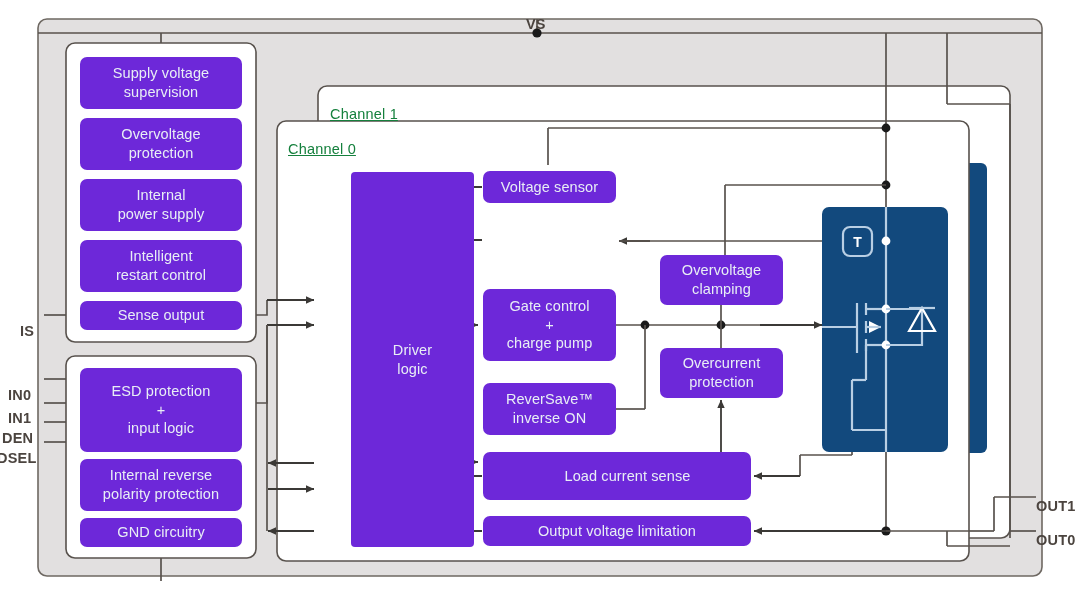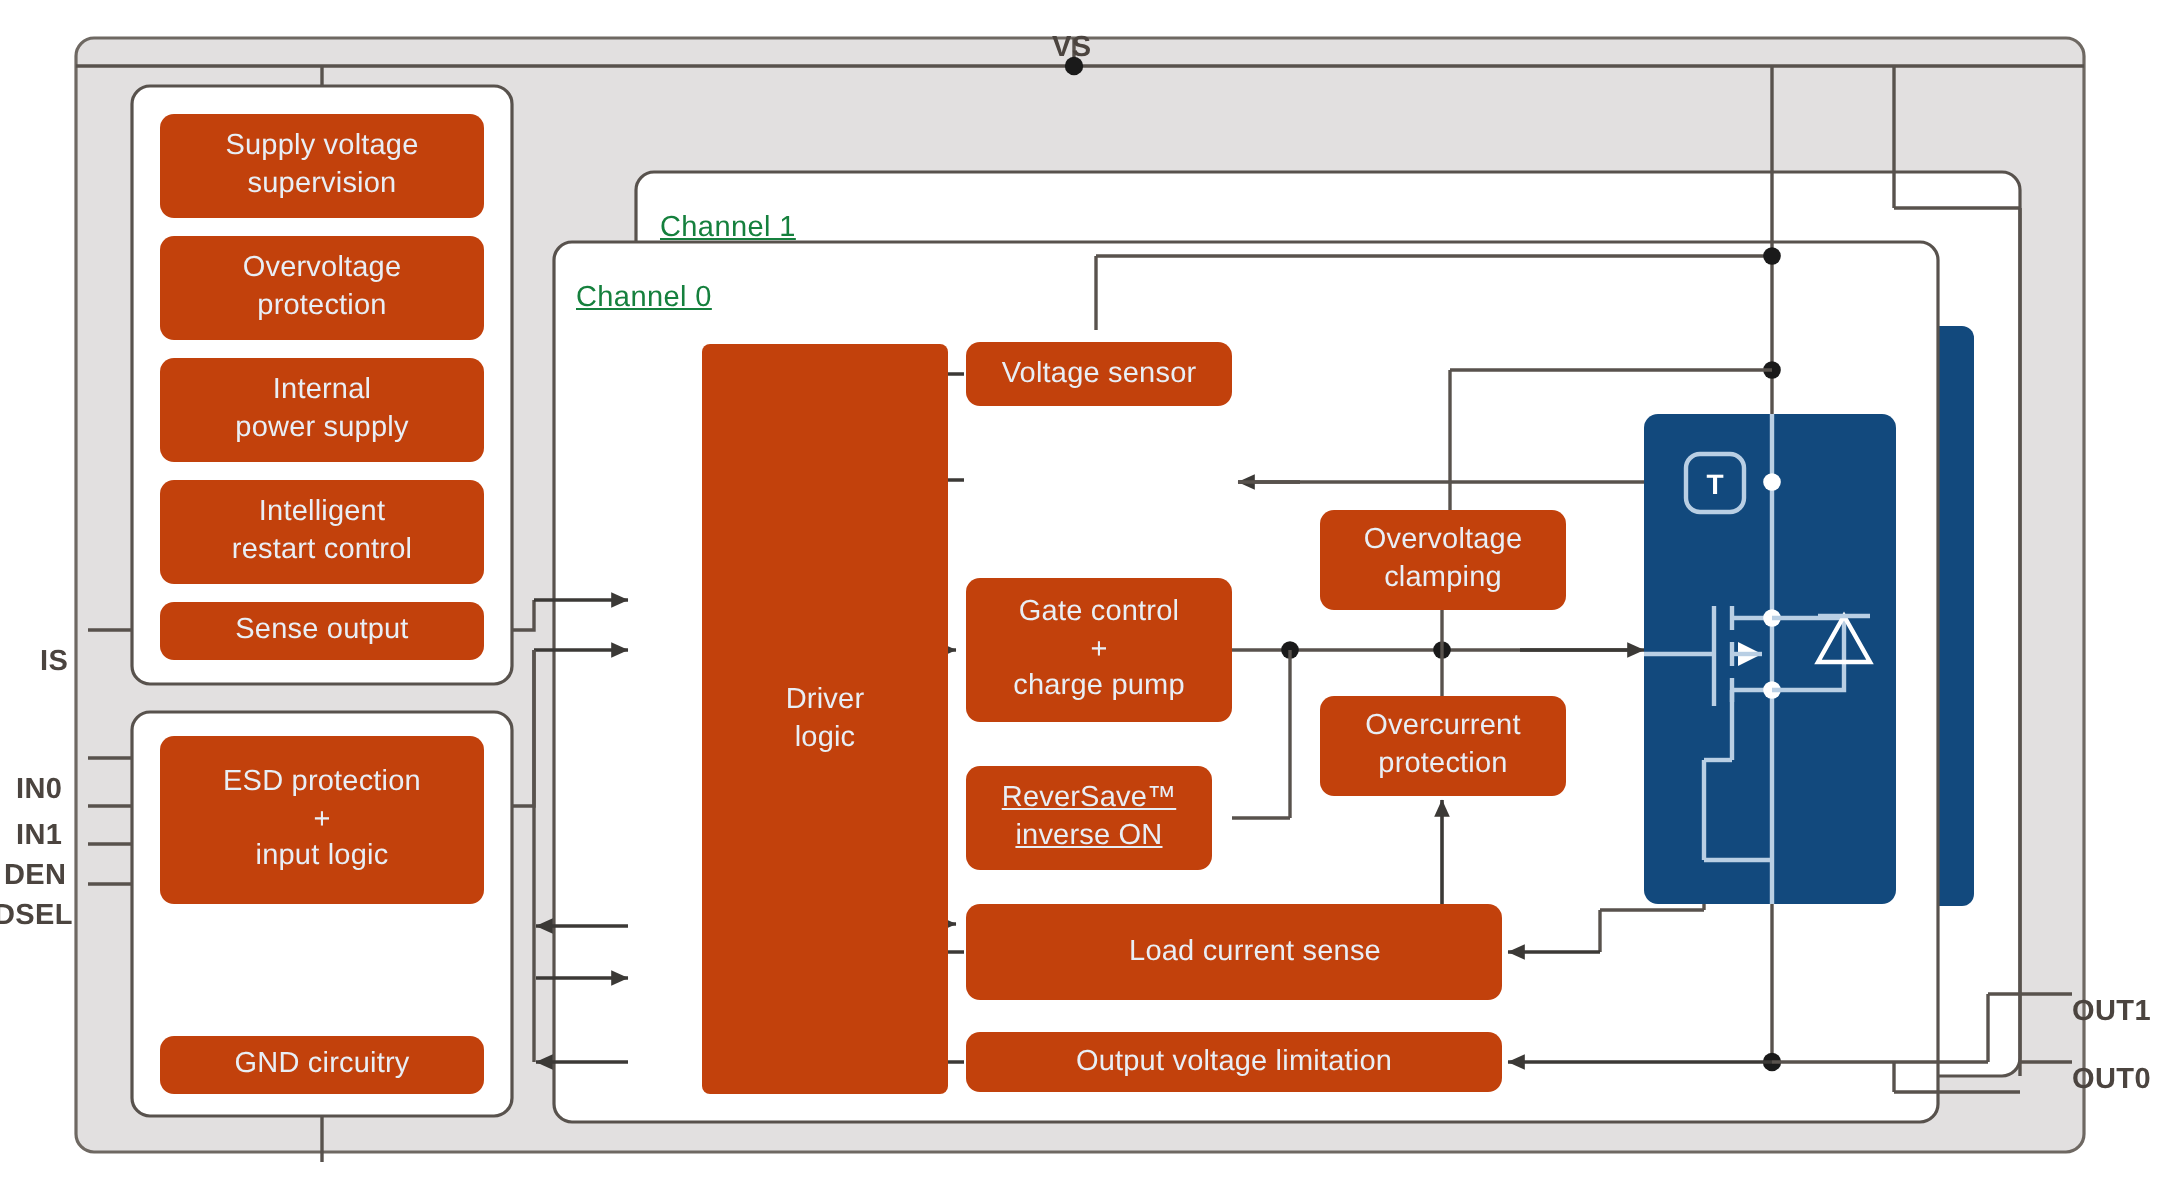--- a/index.html
+++ b/index.html
@@ -25,21 +25,21 @@
     width: 1080px;
     height: 598px;
   }
   #svg-layer { z-index: 1; }
   #html-layer { z-index: 2; pointer-events: none; }
   #html-layer > * { pointer-events: auto; }
 
   .blk {
     position: absolute;
     box-sizing: border-box;
-    background: #c2410c;
+    background: #6d28d9;
     color: #e8eef5;
     border-radius: 7px;
     display: flex;
     align-items: center;
     justify-content: center;
     text-align: center;
     font-size: 14.5px;
     line-height: 1.28;
     letter-spacing: .1px;
     padding: 2px 6px;
@@ -250,30 +250,32 @@
 protection</div>
     <div class="blk" style="left:80px; top:179px; width:162px; height:52px;">Internal
 power supply</div>
     <div class="blk" style="left:80px; top:240px; width:162px; height:52px;">Intelligent
 restart control</div>
     <div class="blk" style="left:80px; top:301px; width:162px; height:29px;">Sense output</div>
 
     <div class="blk" style="left:80px; top:368px; width:162px; height:84px;">ESD protection
 +
 input logic</div>
+    <div class="blk" style="left:80px; top:459px; width:162px; height:52px;">Internal reverse
+polarity protection</div>
     <div class="blk" style="left:80px; top:518px; width:162px; height:29px;">GND circuitry</div>
 
     <div class="blk tall" style="left:320px; top:172px; width:123px; height:375px;margin-left:31px;">Driver
 logic</div>
 
     <div class="blk" style="left:483px; top:171px; width:133px; height:32px;">Voltage sensor</div>
     <div class="blk" style="left:483px; top:289px; width:133px; height:72px;">Gate control
 +
 charge pump</div>
-    <div class="blk" style="left:483px; top:383px; width:123px; height:52px;text-decoration:underline;">ReverSave™
+    <div class="blk" style="left:483px; top:383px; width:133px; height:52px;">ReverSave™
 inverse ON</div>
     <div class="blk" style="left:660px; top:255px; width:123px; height:50px;">Overvoltage
 clamping</div>
     <div class="blk" style="left:660px; top:348px; width:123px; height:50px;">Overcurrent
 protection</div>
     <div class="blk" style="left:483px; top:452px; width:268px; height:48px;padding-left:27px;">Load current sense</div>
     <div class="blk" style="left:483px; top:516px; width:268px; height:30px;">Output voltage limitation</div>
 
     <div style="position:absolute; left:843px; top:227px; width:29px; height:29px; display:flex; align-items:center; justify-content:center; color:#ffffff; font-size:14px; font-weight:700;">T</div>
   </div>

